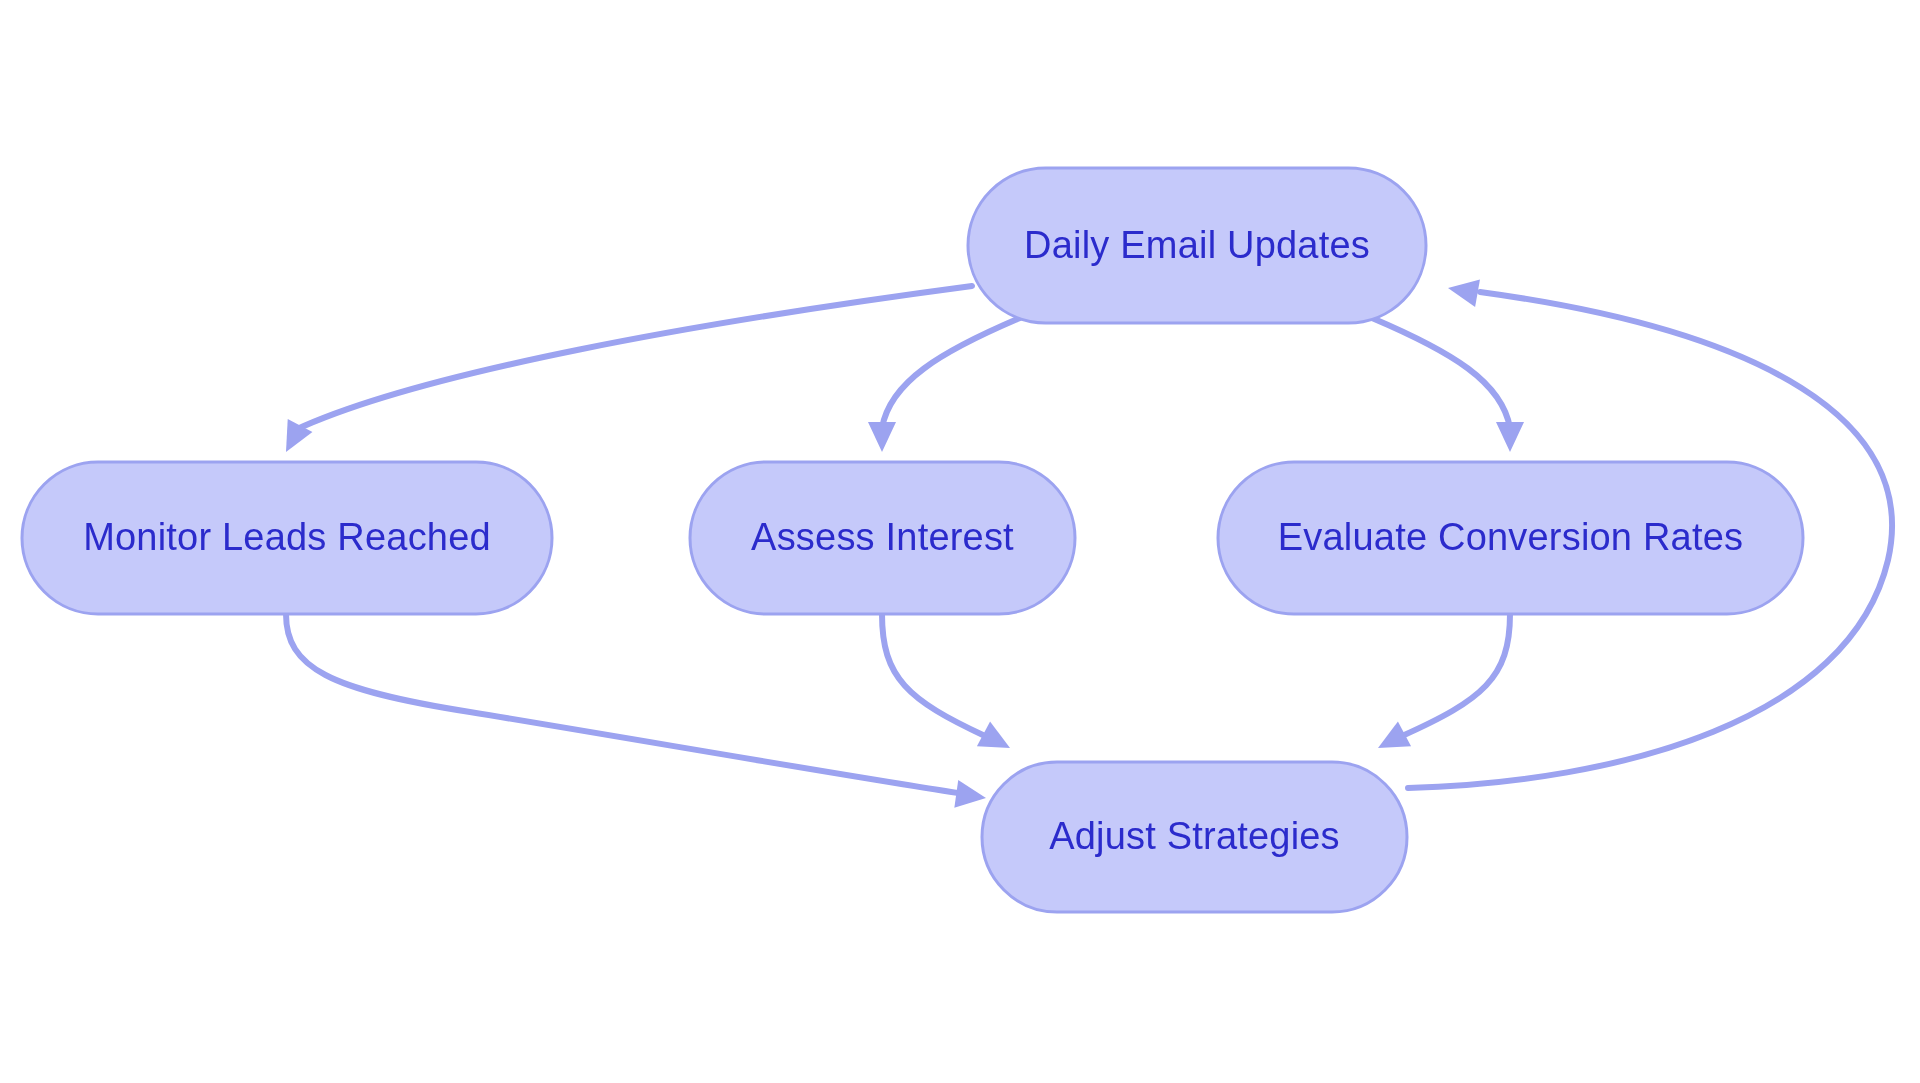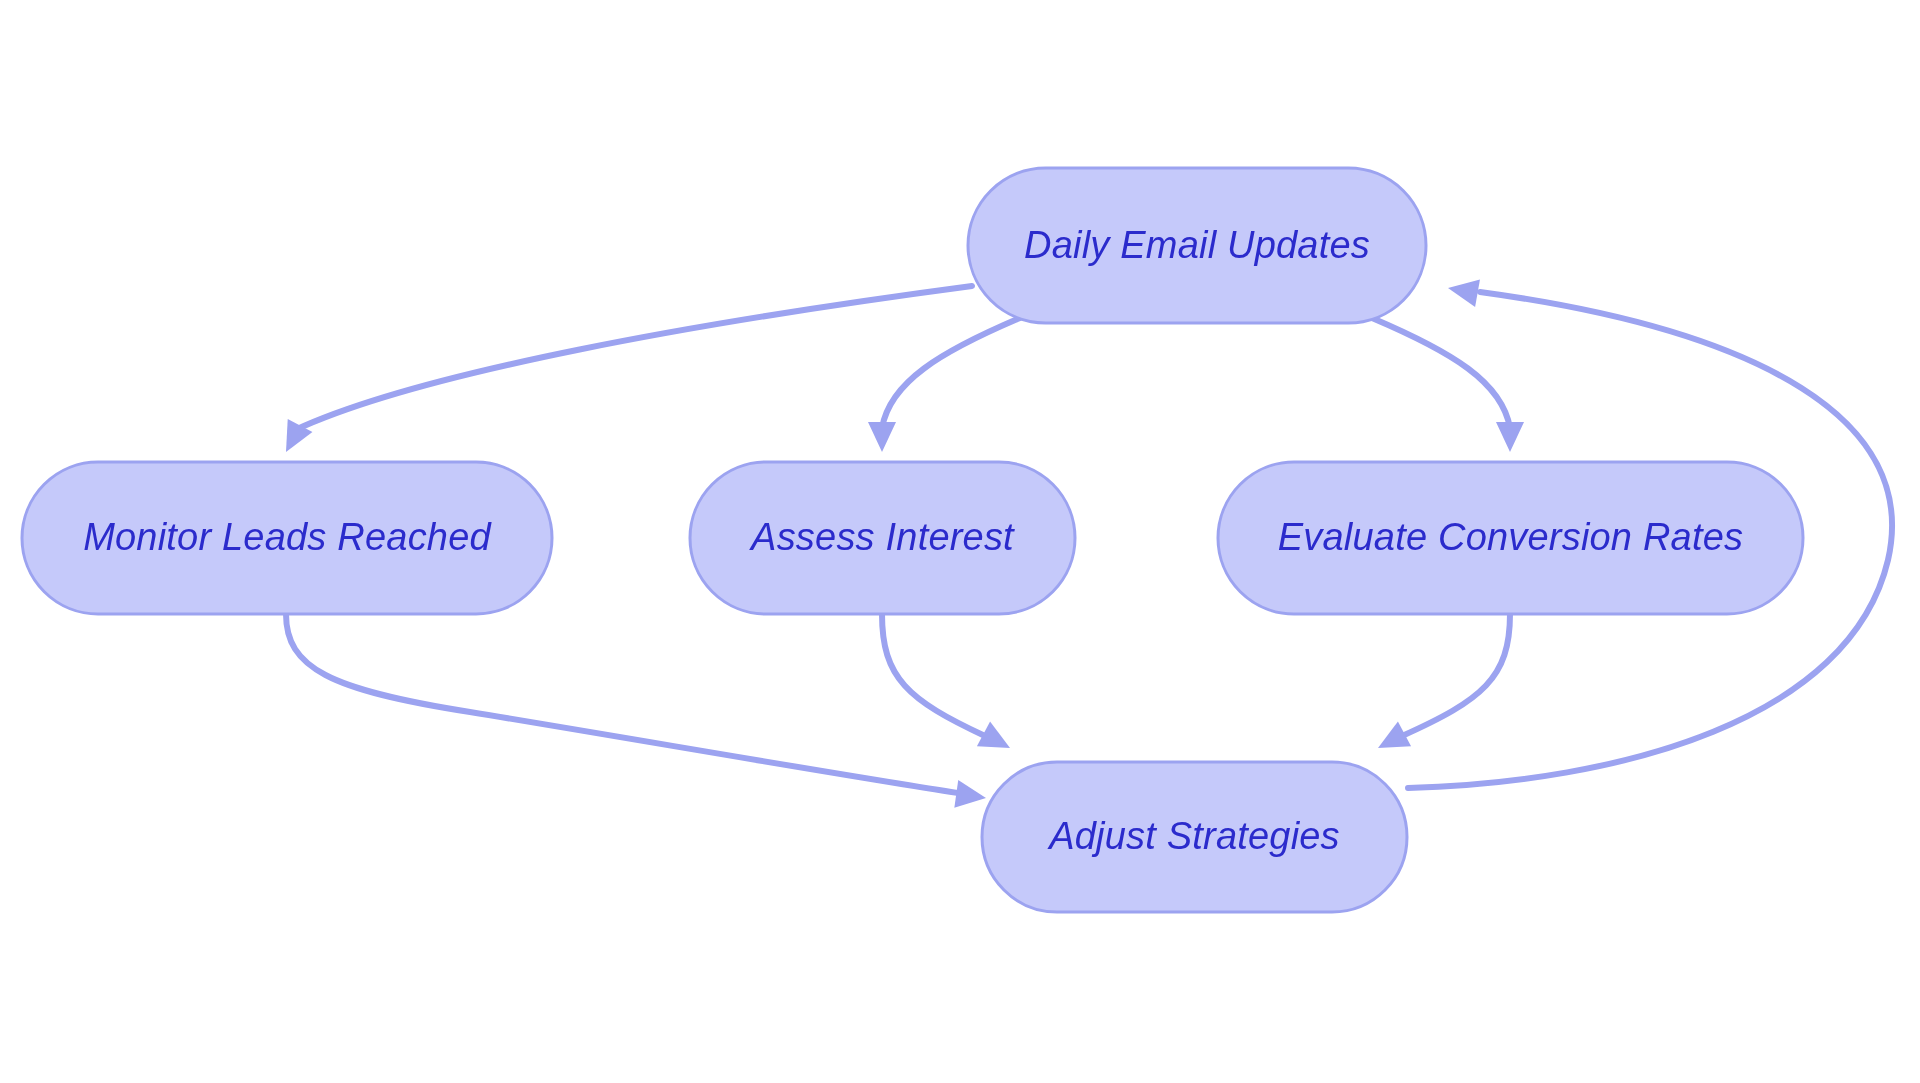--- a/index.html
+++ b/index.html
@@ -12,21 +12,20 @@
     width: 1920px;
     height: 1083px;
     font-family: "Liberation Sans", "DejaVu Sans", sans-serif;
     overflow: hidden;
   }
   #diagram-root {
     position: relative;
     width: 1920px;
     height: 837px;
     background: #ffffff;
-    font-style: italic;
   }
   #flow-svg {
     position: absolute;
     top: 0;
     left: 0;
     width: 1920px;
     height: 1083px;
     display: block;
   }
   .edge-path {

